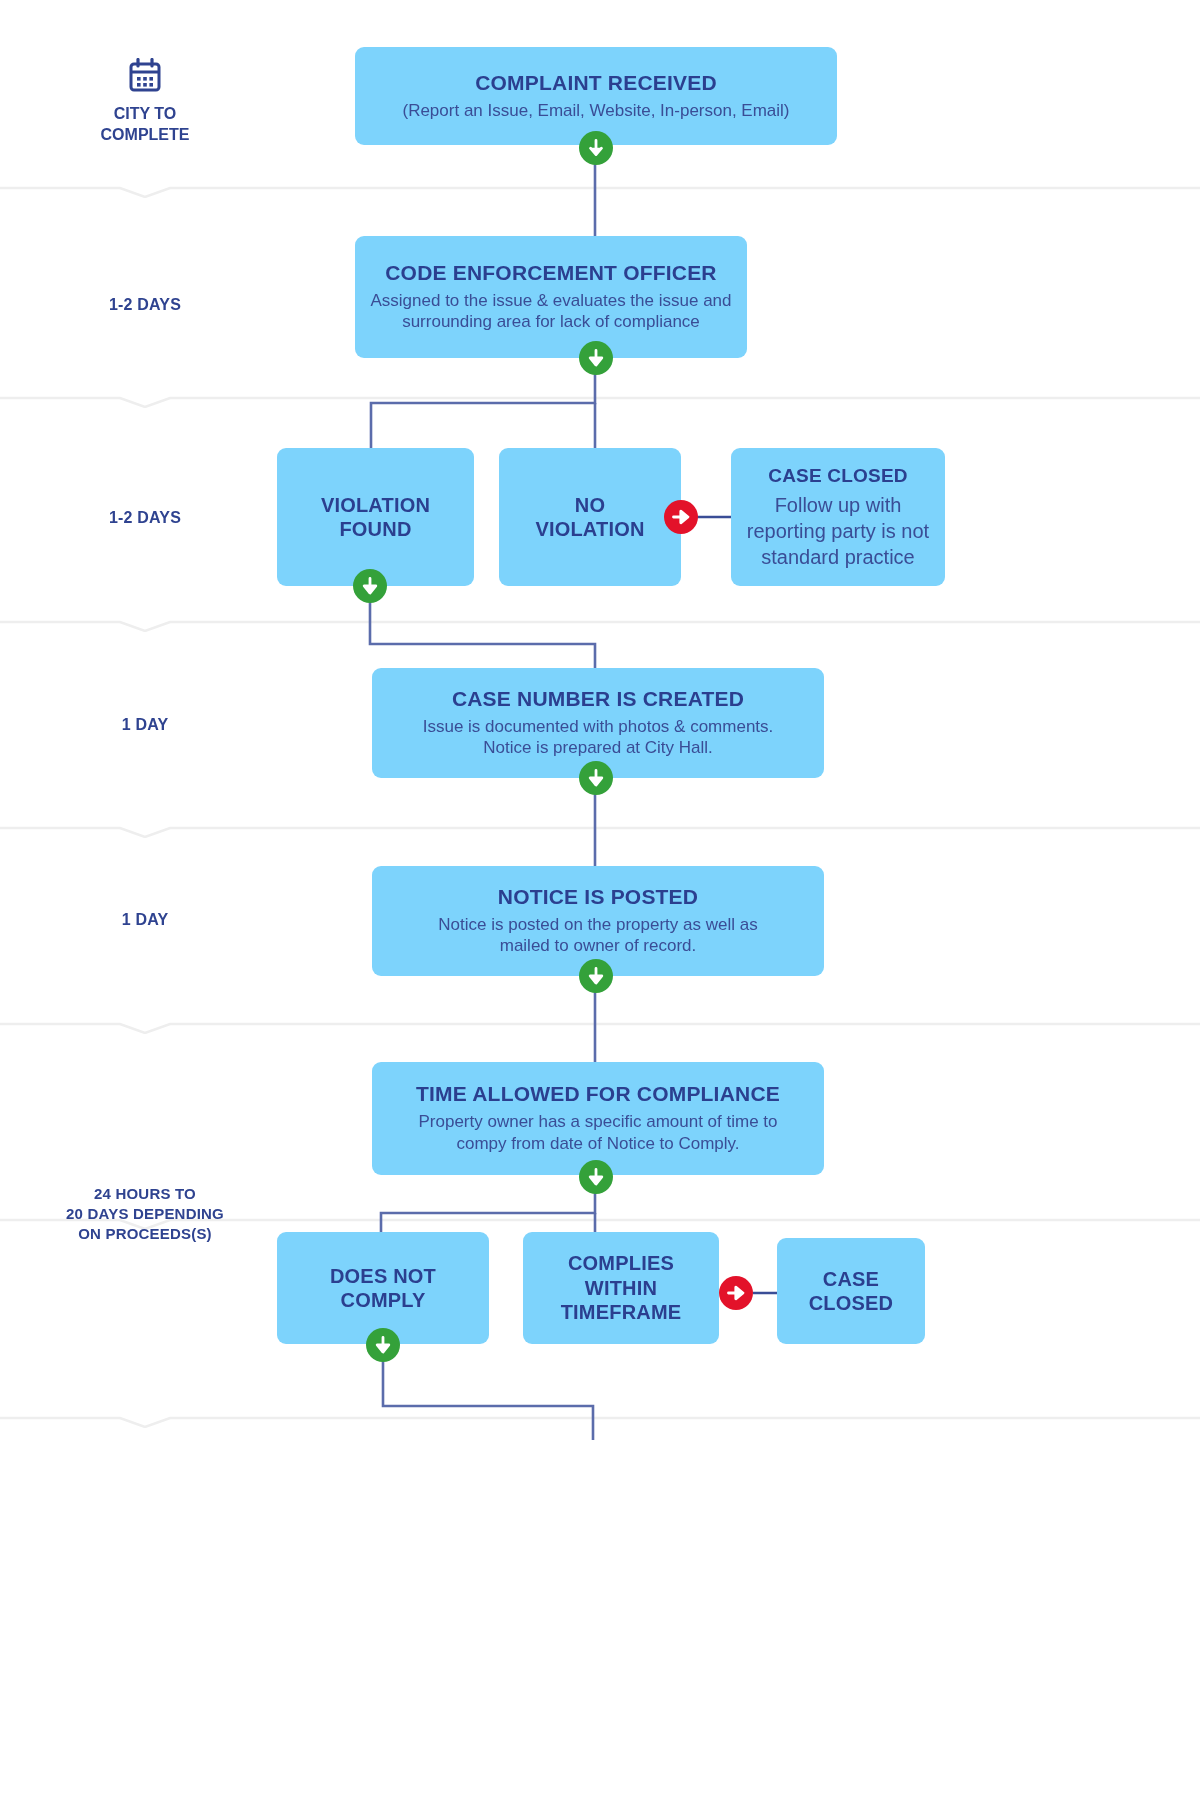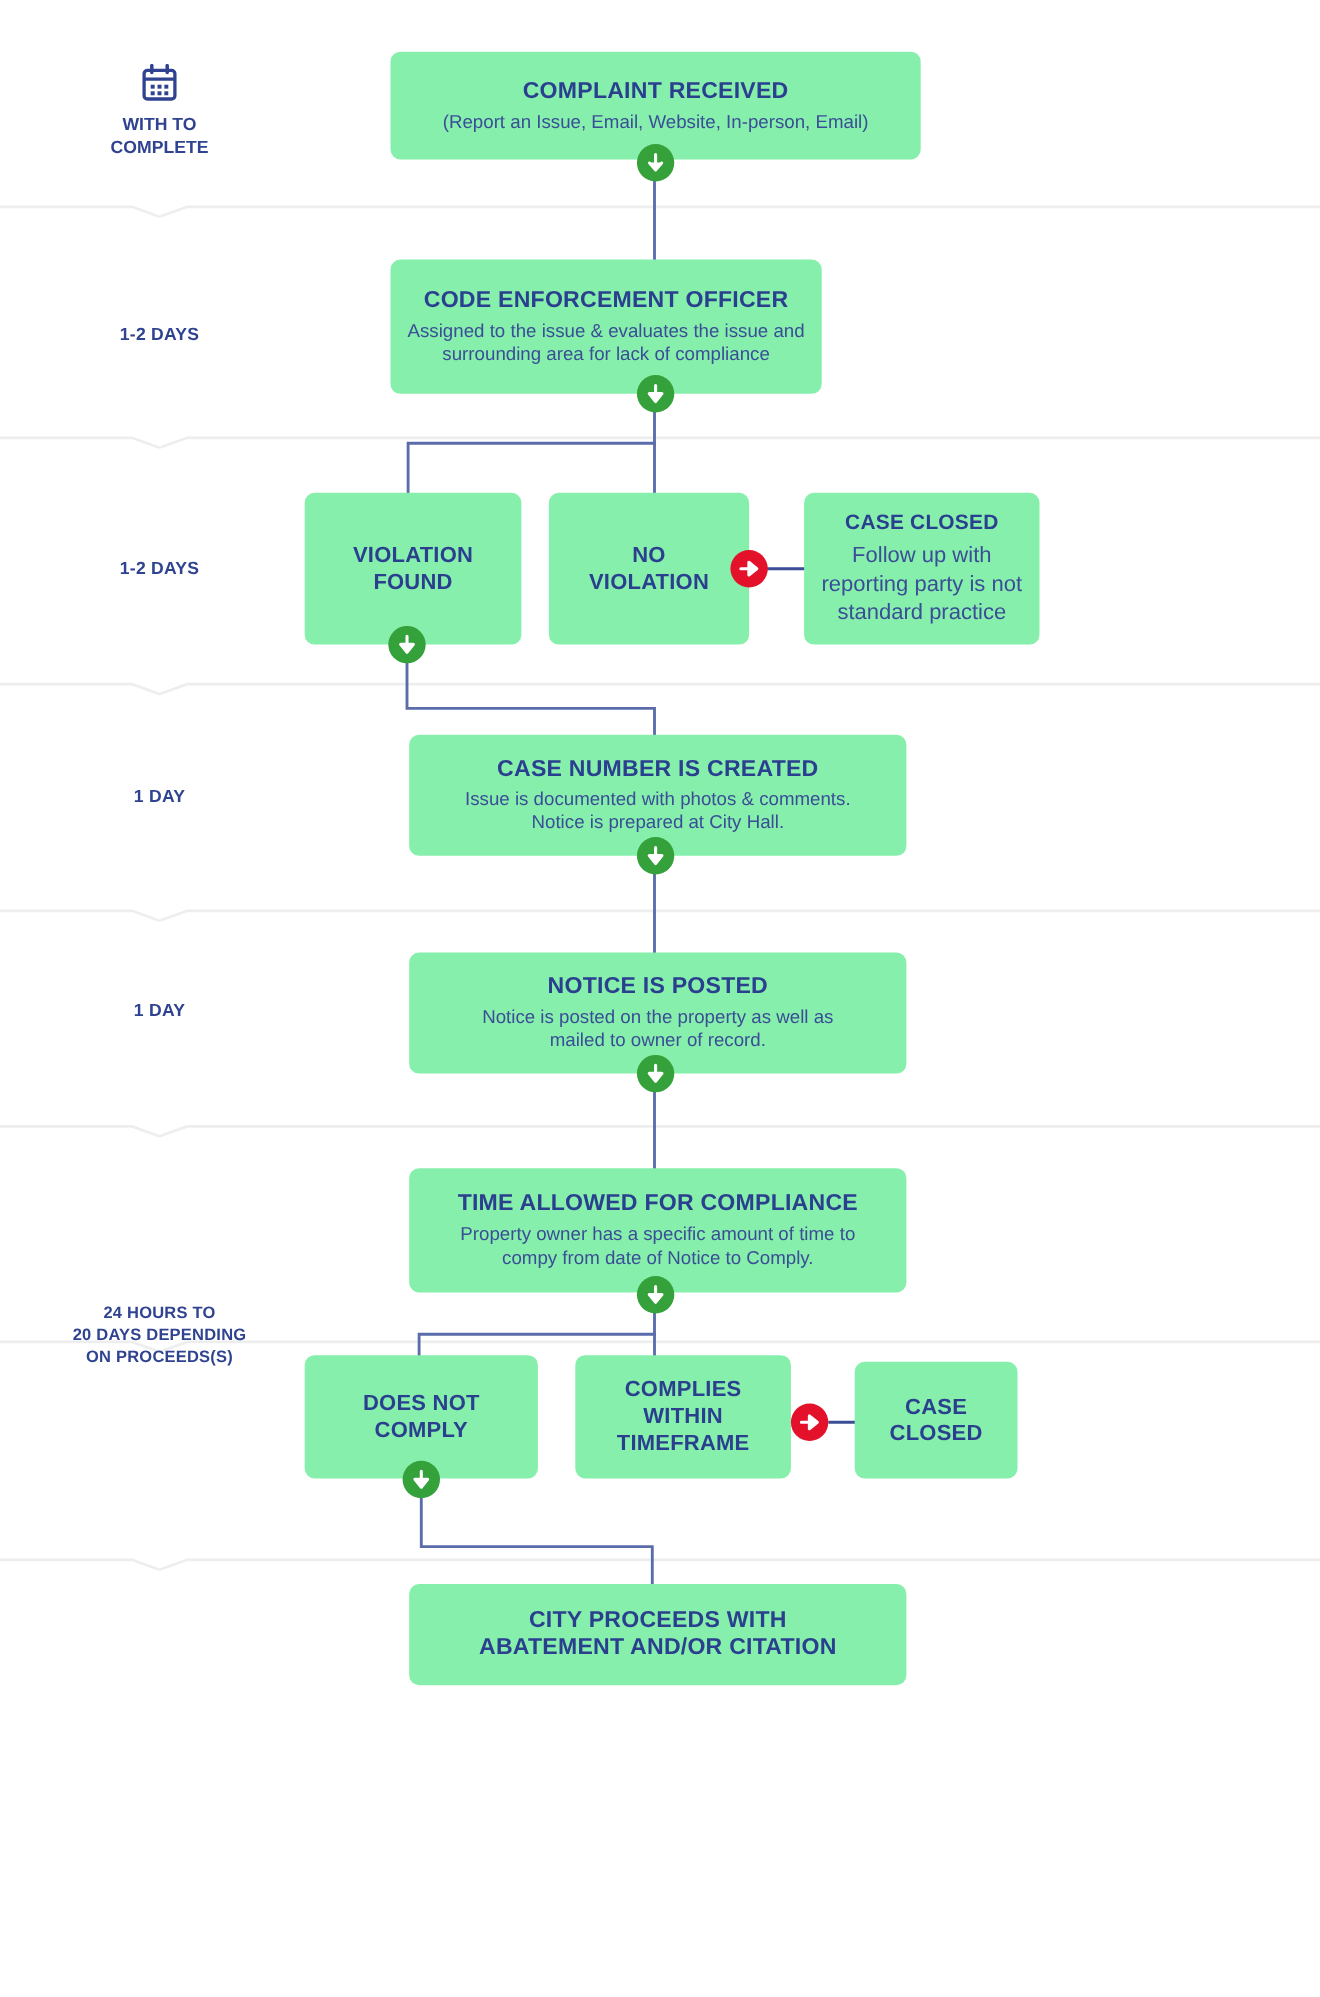--- a/index.html
+++ b/index.html
@@ -23,21 +23,21 @@
     font-size:16px;line-height:1.28;letter-spacing:.2px;
   }
   .timecol.small{font-size:15px;line-height:1.32;}
 
   .cal-wrap{position:absolute;text-align:center;}
   .cal-icon{display:block;margin:0 auto 10px auto;width:36px;height:36px;}
   .cal-label{color:#2f4390;font-weight:bold;font-size:16px;line-height:1.3;}
 
   
   .node{
-    position:absolute;background:#86efac;border-radius:9px;
+    position:absolute;background:#7dd3fc;border-radius:9px;
     box-sizing:border-box;
     display:flex;flex-direction:column;align-items:center;justify-content:center;
     text-align:center;padding:8px 14px;
   }
   .node .title{
     color:#2b3f8f;font-weight:bold;text-transform:uppercase;
     font-size:21px;line-height:1.18;letter-spacing:.2px;white-space:pre-line;
   }
   .node .sub{
     color:#3a4d96;font-weight:normal;font-size:17px;line-height:1.28;
@@ -111,21 +111,21 @@
         <line x1="25" y1="1.5" x2="25" y2="8" stroke="#2f4390" stroke-width="3.2" stroke-linecap="round"></line>
         <rect x="10" y="19" width="3.6" height="3.6" fill="#2f4390"></rect>
         <rect x="16.2" y="19" width="3.6" height="3.6" fill="#2f4390"></rect>
         <rect x="22.4" y="19" width="3.6" height="3.6" fill="#2f4390"></rect>
         <rect x="10" y="25" width="3.6" height="3.6" fill="#2f4390"></rect>
         <rect x="16.2" y="25" width="3.6" height="3.6" fill="#2f4390"></rect>
         <rect x="22.4" y="25" width="3.6" height="3.6" fill="#2f4390"></rect>
       </svg>
     </span>
     <div class="cal-label">
-      <div>WITH TO</div>
+      <div>CITY TO</div>
       <div>COMPLETE</div>
     </div>
   </div>
 
   <div class="timecol" style="left:45px;top:295px;width:200px;">1-2 DAYS</div>
 
   <div class="timecol" style="left:45px;top:508px;width:200px;">1-2 DAYS</div>
 
   <div class="timecol" style="left:45px;top:715px;width:200px;">1 DAY</div>
 
@@ -248,24 +248,20 @@
     <div class="title">COMPLIES
 WITHIN
 TIMEFRAME</div>
   </div>
 
   <div class="node compact" style="left:777px;top:1238px;width:148px;height:106px;">
     <div class="title">CASE
 CLOSED</div>
   </div>
 
-  <div class="node" style="left:372px;top:1440px;width:452px;height:92px;">
-    <div class="title">CITY PROCEEDS WITH
-ABATEMENT AND/OR CITATION</div>
-  </div>
 
   <div class="badge green" style="left:579px;top:131px;">
     <svg width="20" height="20" viewBox="0 0 20 20">
       <path d="M10 2.5 V13.5 M10 16.5 L4.5 10.2 M10 16.5 L15.5 10.2" fill="none" stroke="#ffffff" stroke-width="2.8" stroke-linecap="round" stroke-linejoin="round"></path>
       <path d="M10 17 L4.2 9.8 H15.8 Z" fill="#ffffff"></path>
     </svg>
   </div>
 
   <div class="badge green" style="left:579px;top:341px;">
     <svg width="20" height="20" viewBox="0 0 20 20">

